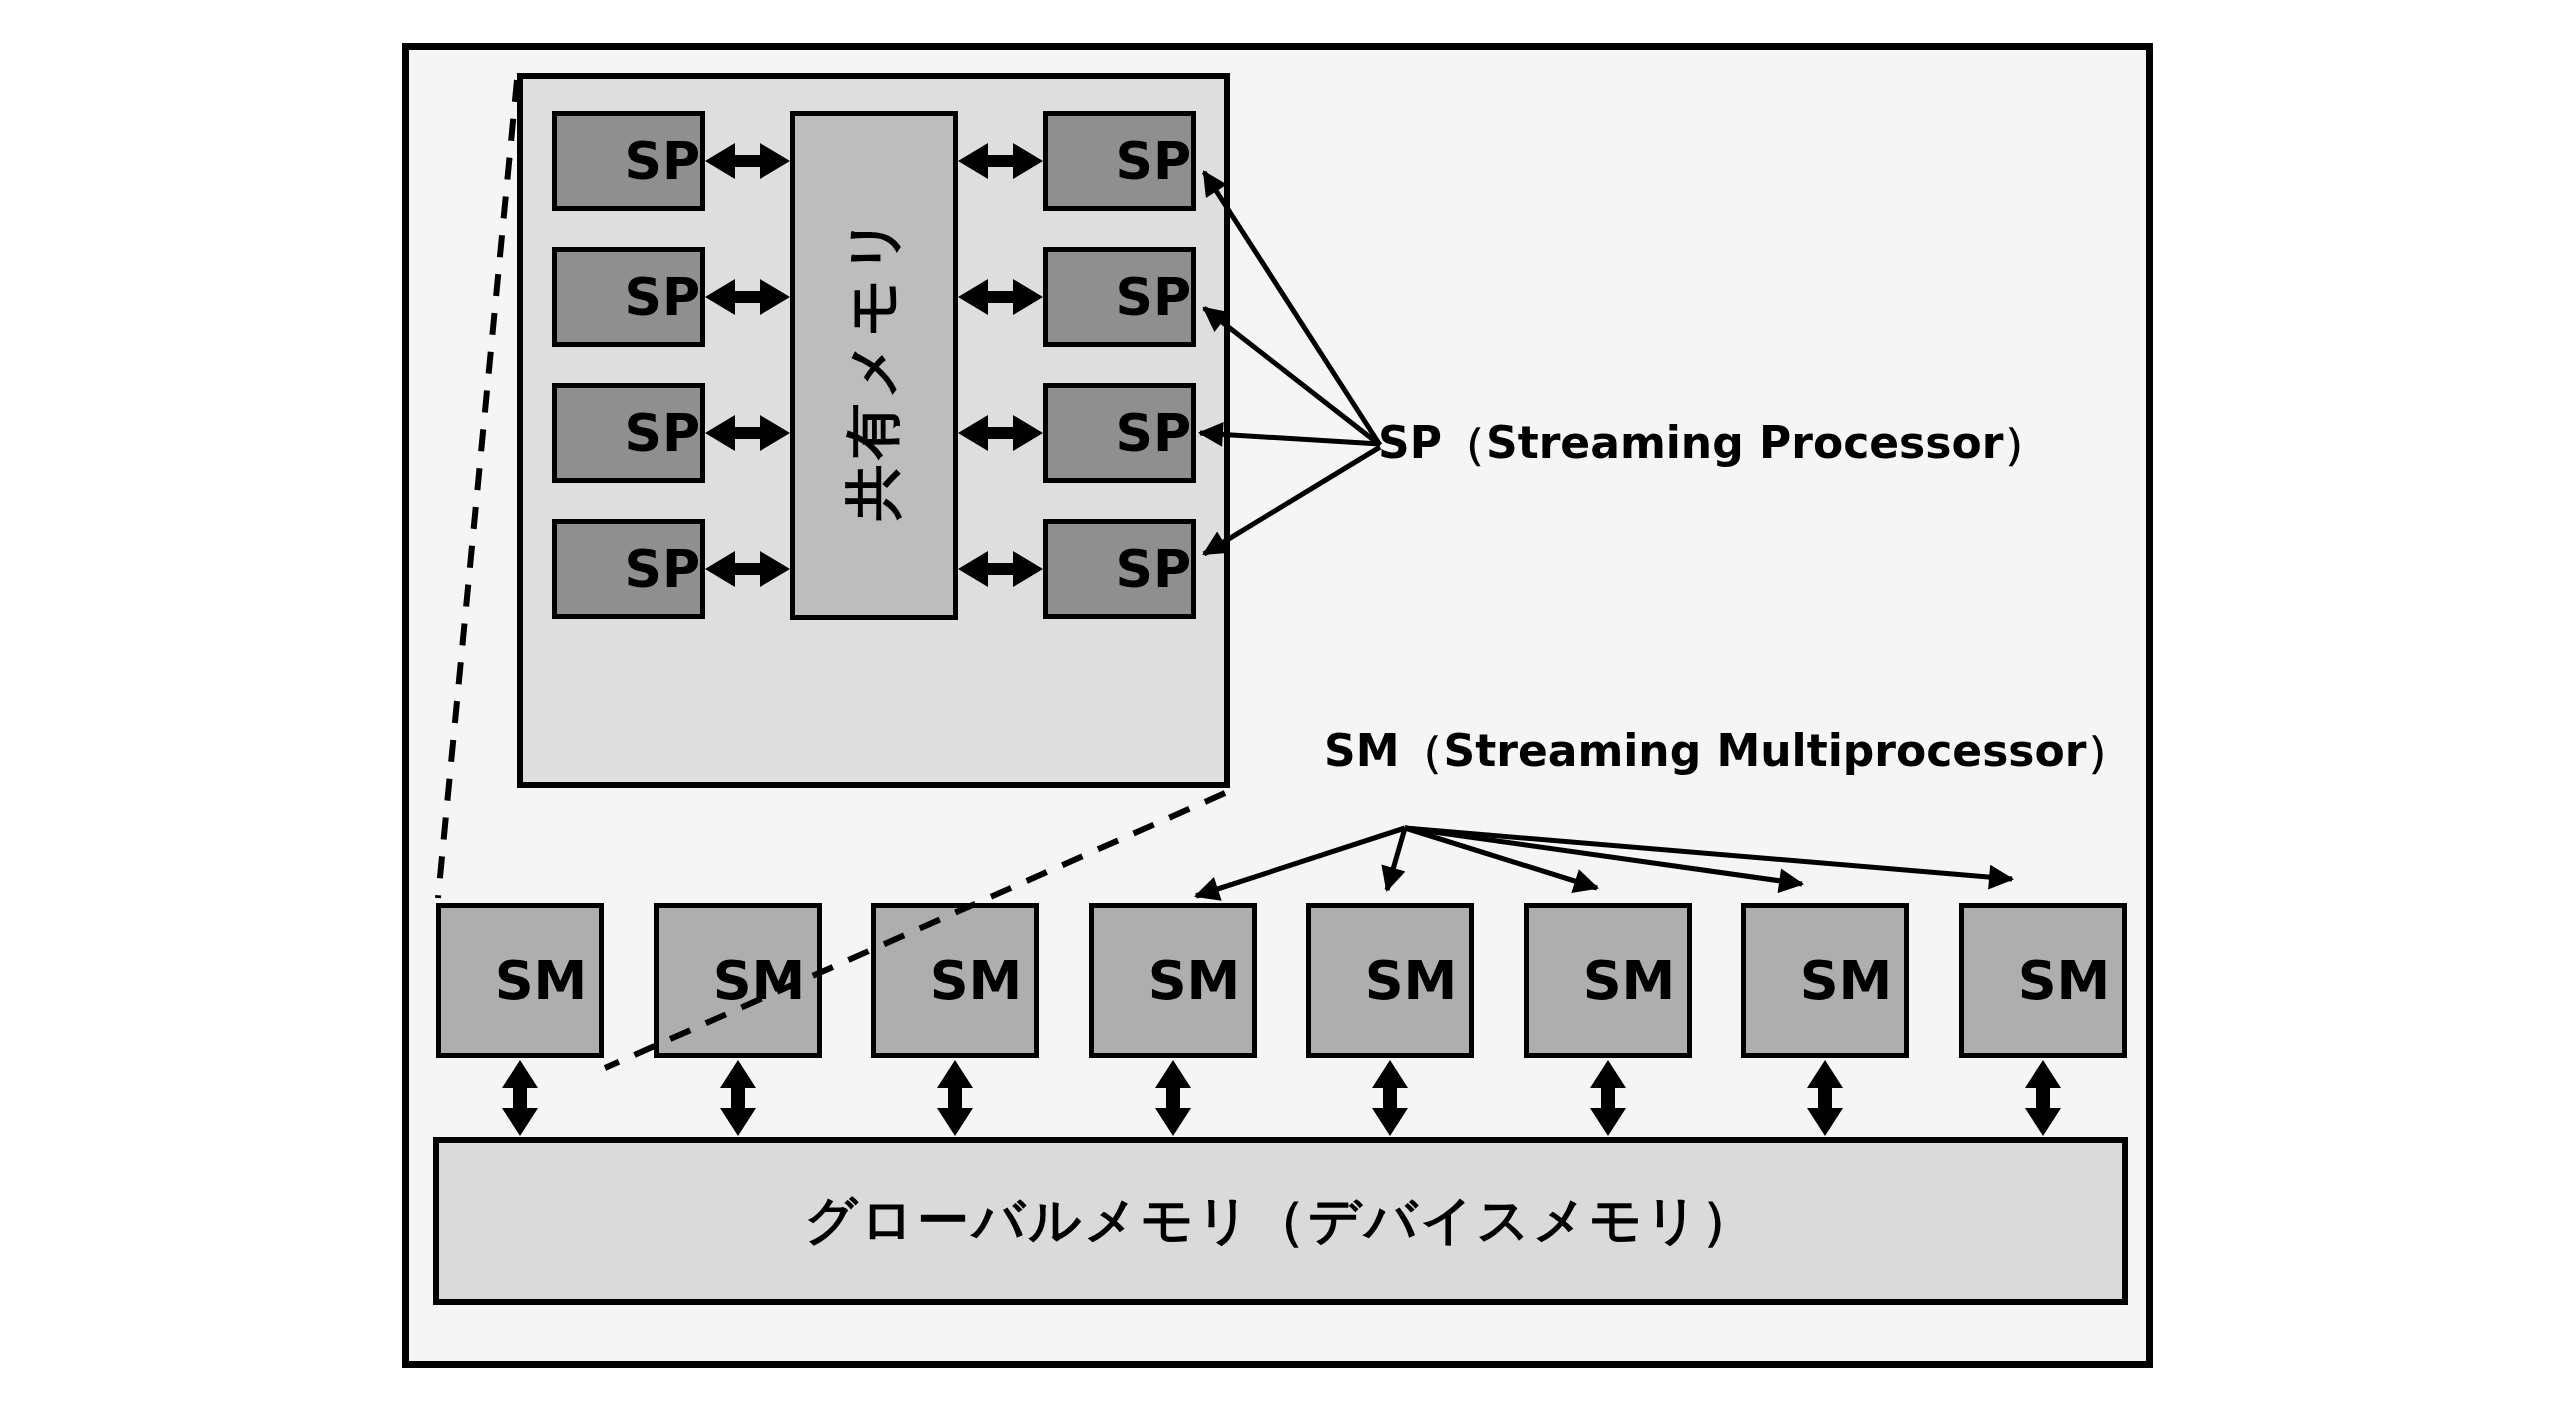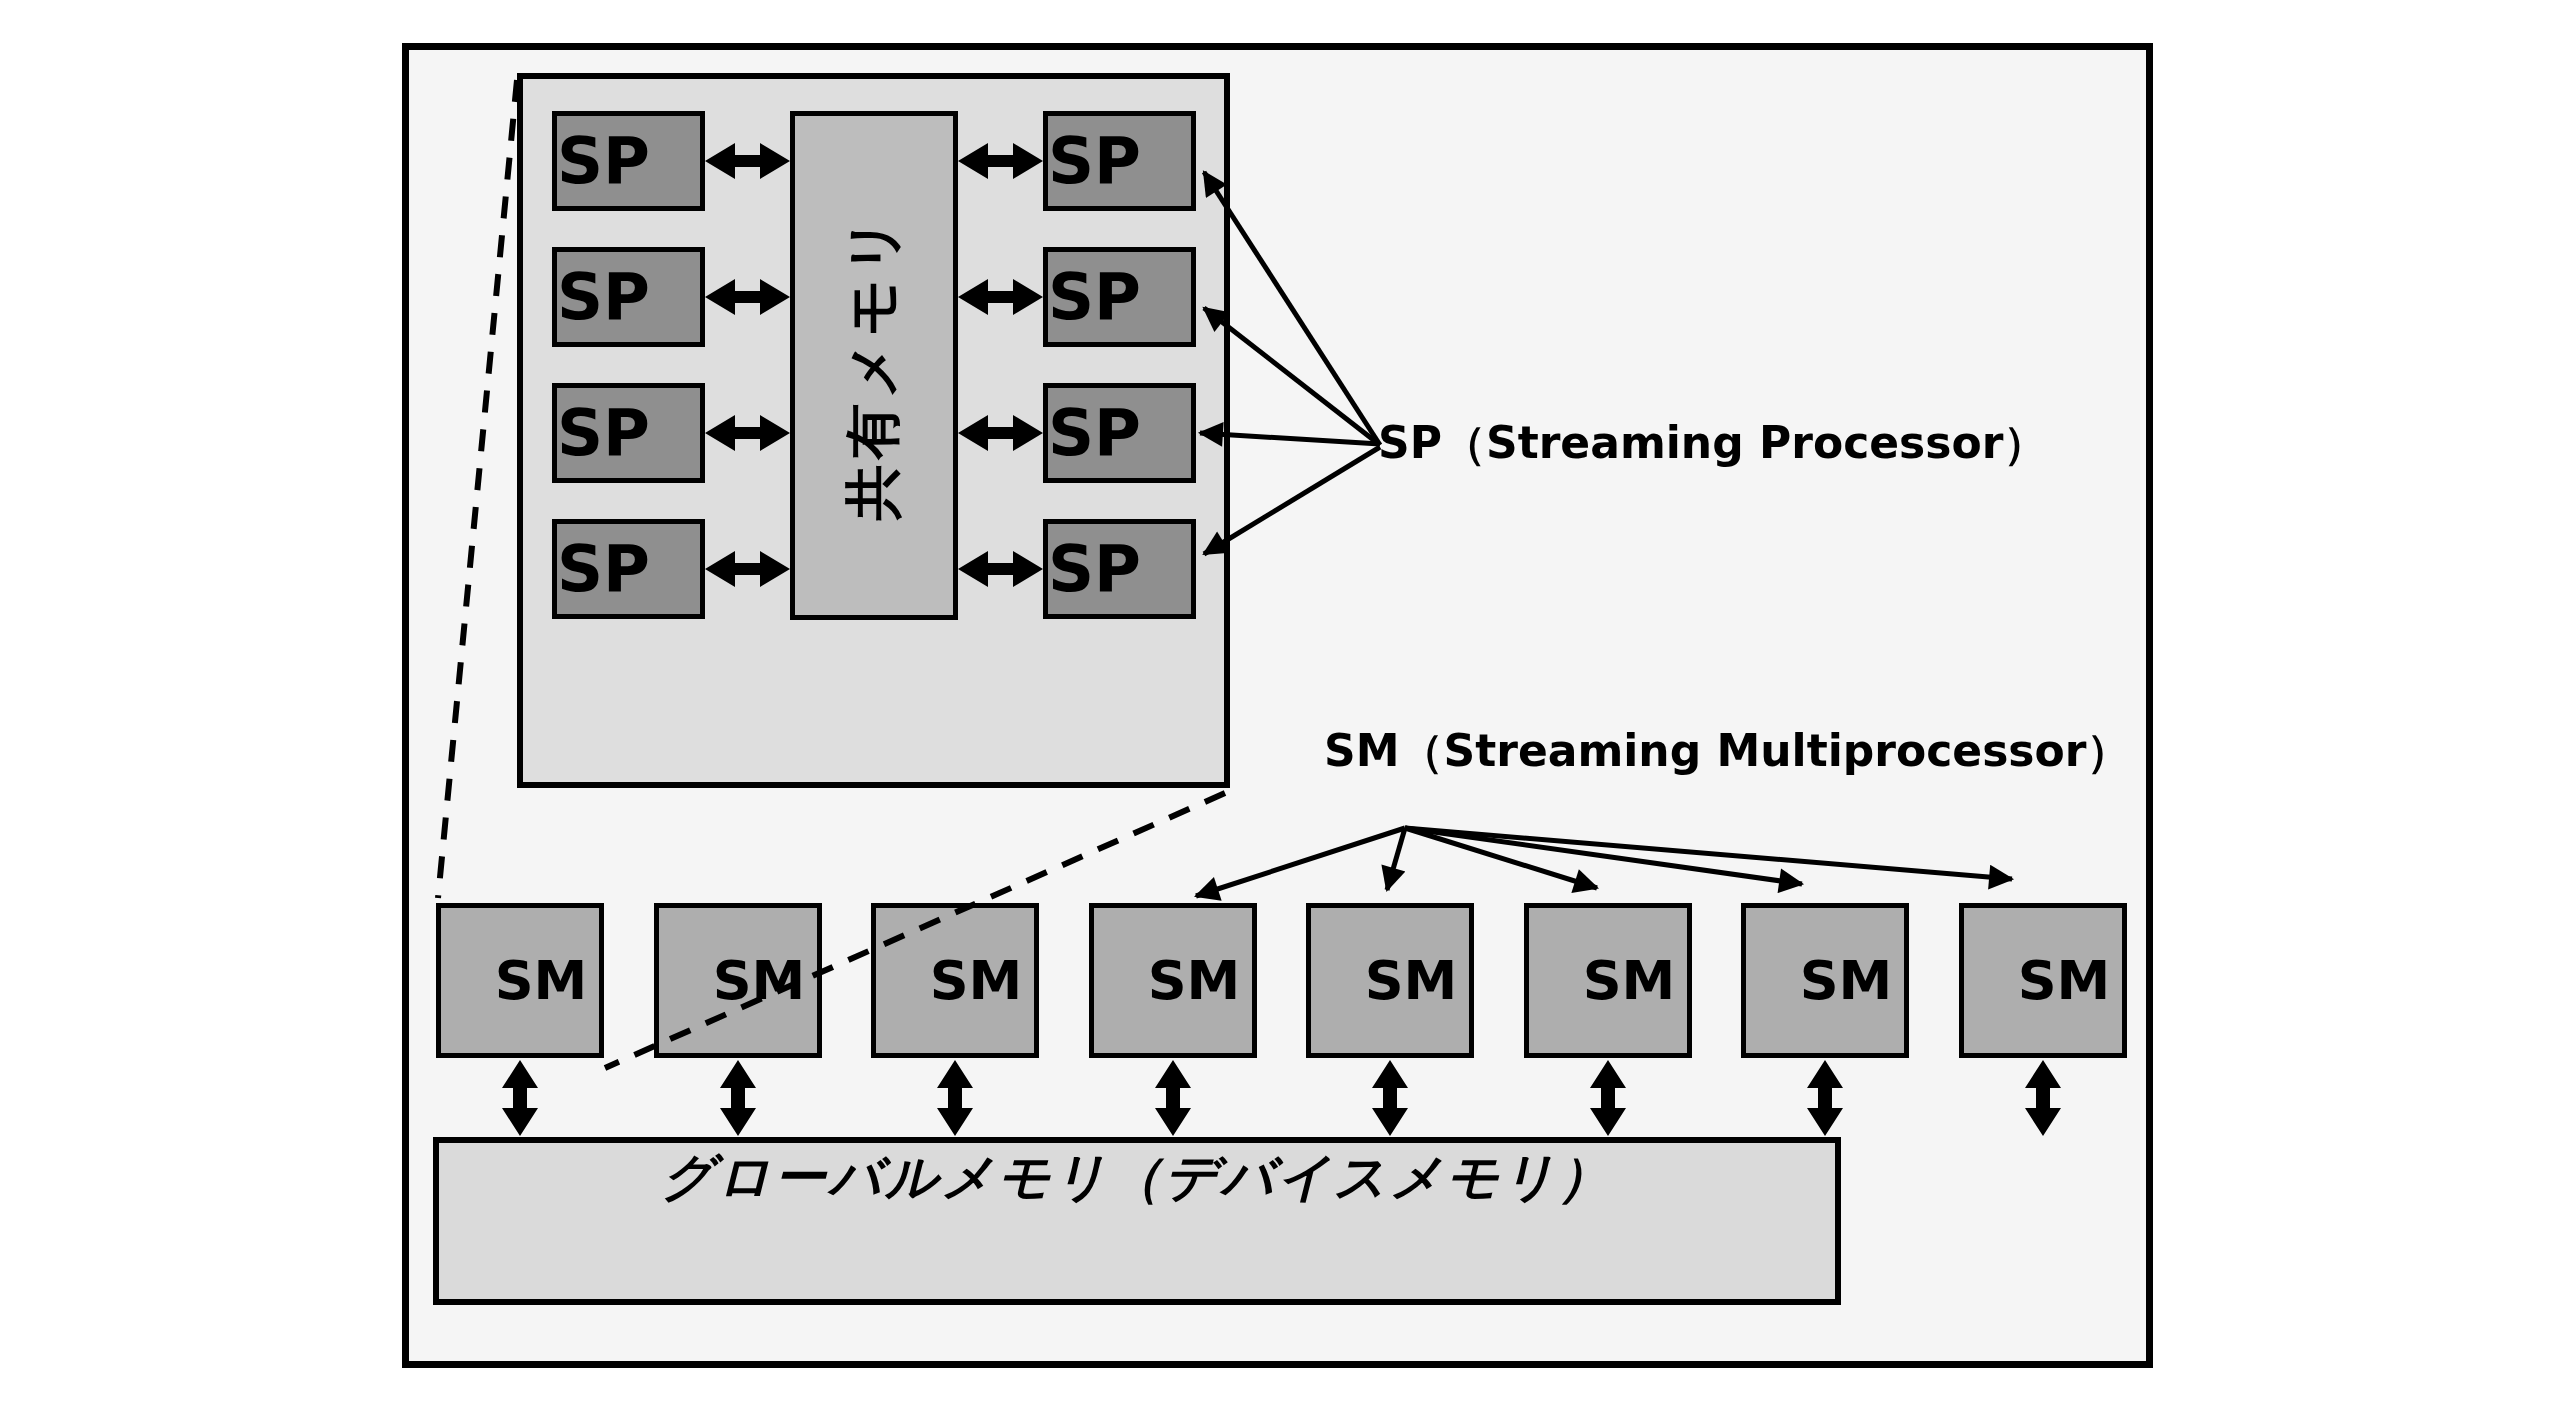--- a/index.html
+++ b/index.html
@@ -21,22 +21,22 @@
   .detail{
     left:517px;top:73px;width:713px;height:715px;
     background:var(--c-detail-bg,#dedede);
     border:6px solid var(--c-ink,#000);
     z-index:2;
   }
   .sp-box{
     width:153px;height:100px;
     background:var(--c-sp-fill,#8f8f8f);
     border:5px solid var(--c-ink,#000);
-    display:flex;align-items:center;justify-content:flex-start;
-    font-size:64px;font-weight:bold;
+    display:flex;align-items:center;justify-content:flex-end;
+    font-size:52px;font-weight:bold;
     z-index:3;
   }
   .shared{
     left:790px;top:111px;width:168px;height:509px;
     background:var(--c-shared-fill,#bdbdbd);
     border:5px solid var(--c-ink,#000);
     z-index:3;
   }
   .vtext{
     position:absolute;left:50%;top:50%;
@@ -55,27 +55,26 @@
   .sm-box{
     top:903px;width:168px;height:155px;
     background:var(--c-sm-fill,#aeaeae);
     border:5px solid var(--c-ink,#000);
     display:flex;align-items:center;justify-content:center;
     font-size:54px;font-weight:bold;
     z-index:3;
     padding-left:42px;
   }
   .globalmem{
-    left:433px;top:1137px;width:1408px;height:168px;
+    left:433px;top:1137px;width:1695px;height:168px;
     background:var(--c-global-fill,#dadada);
     border:6px solid var(--c-ink,#000);
-    display:flex;align-items:flex-start;justify-content:center;
+    display:flex;align-items:center;justify-content:center;
     font-size:52px;font-weight:bold;letter-spacing:3px;
     z-index:3;
-    font-style:italic;
   }
   .callout{
     font-size:44px;font-weight:bold;white-space:nowrap;
     z-index:6;letter-spacing:0px;
   }
   .sp-callout{left:1378px;top:414px;}
   .sm-callout{left:1324px;top:722px;}
   .dblarrow{z-index:4;}
   .dblarrow polygon, .dbl-defs polygon{fill:var(--c-ink,#000);}
   .overlay{

